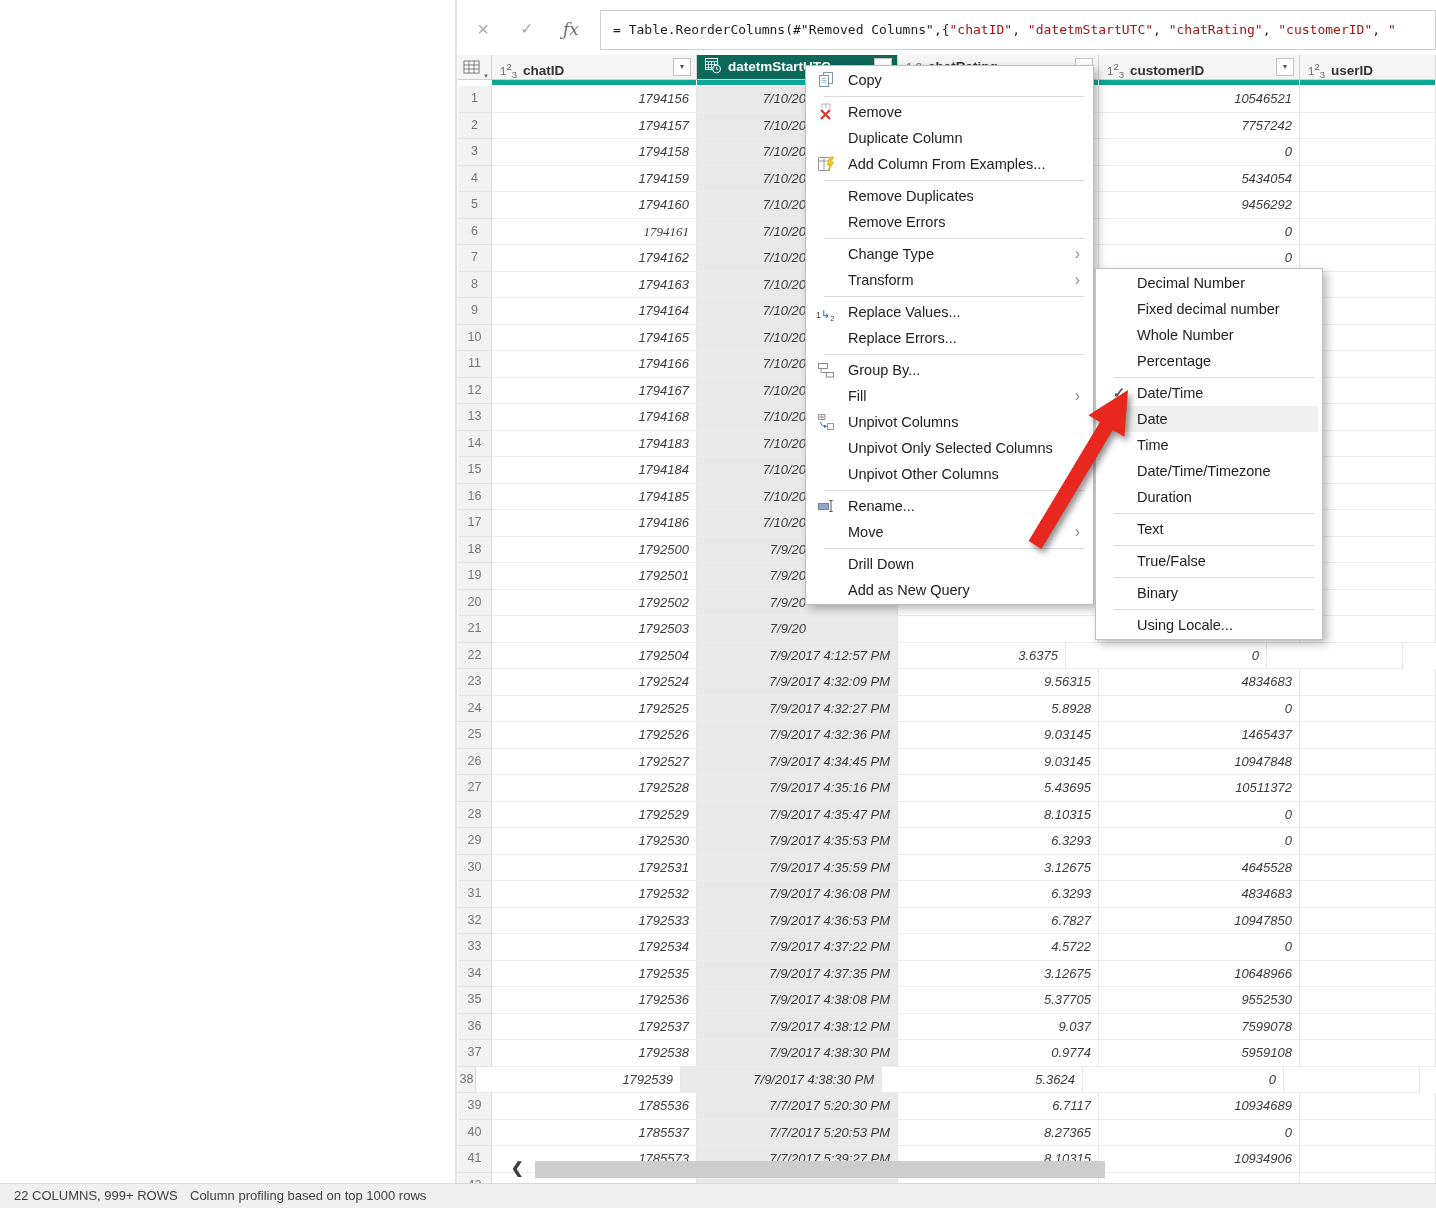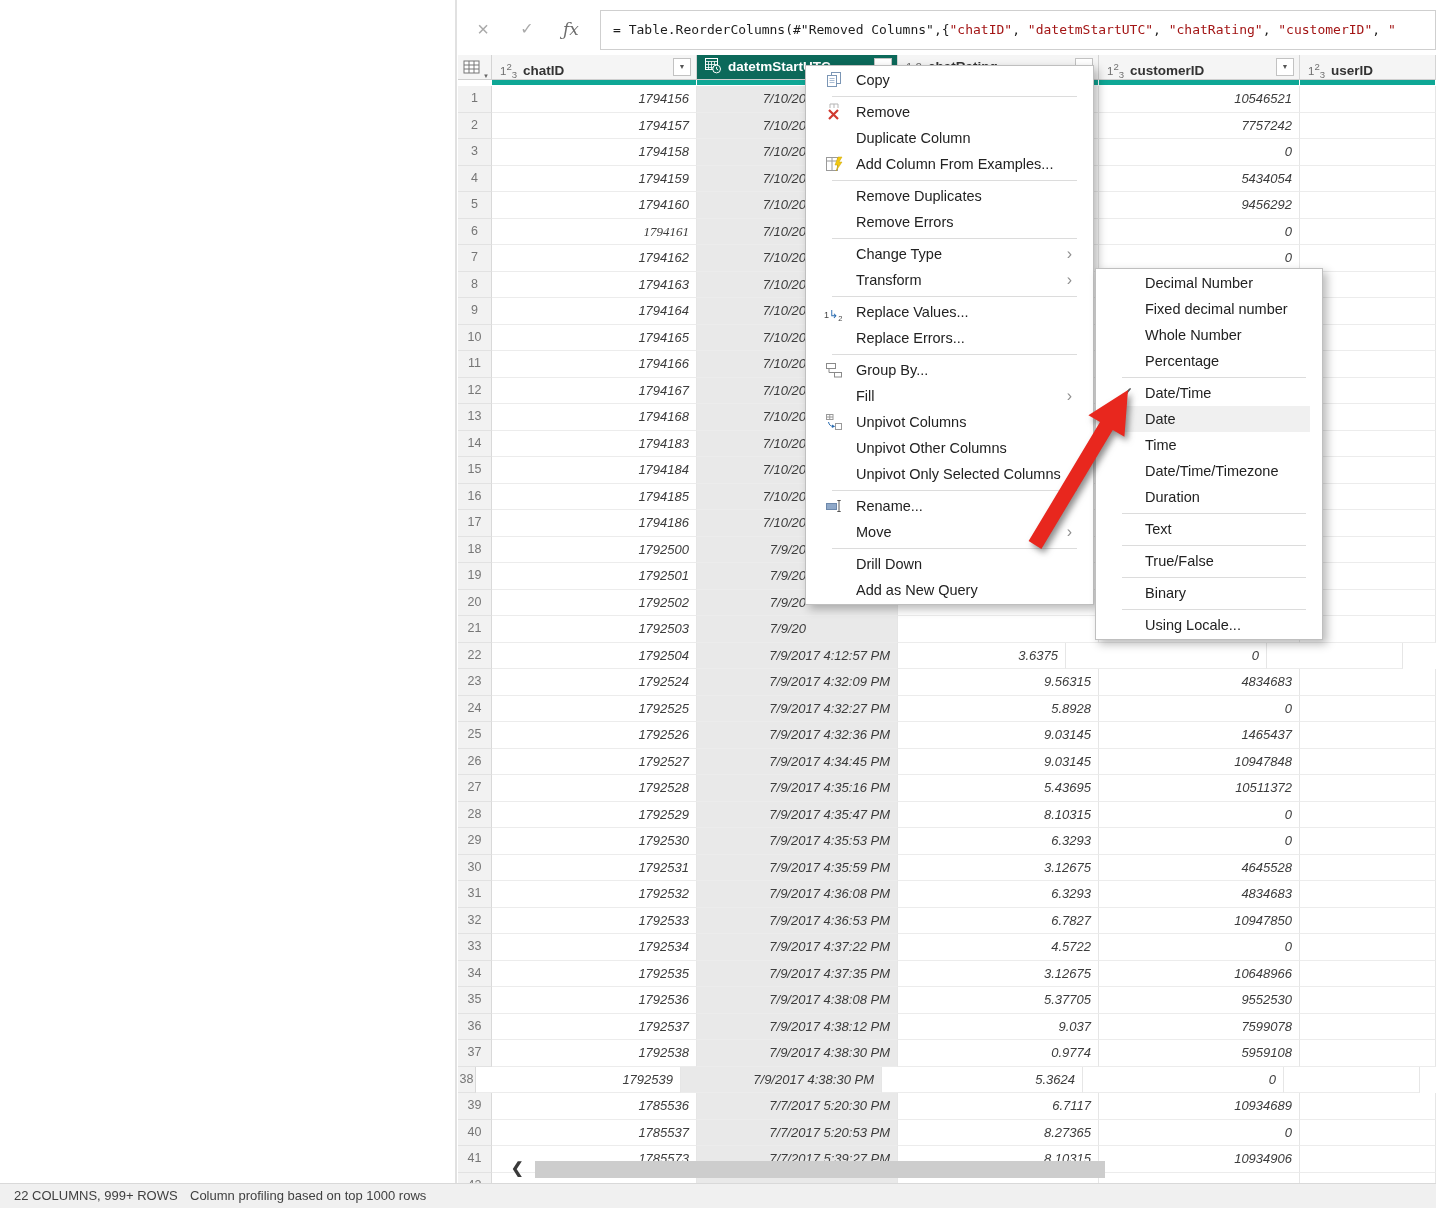--- a/index.html
+++ b/index.html
@@ -53,21 +53,21 @@
   #hscroll { position:absolute; left:505px; top:1159px; width:931px; height:21px; z-index:10; }
   #hscroll-left { position:absolute; left:6px; top:0px; font-size:15px; font-weight:bold; color:#3a3a3a; cursor:pointer; }
   #hscroll-thumb { position:absolute; left:30px; top:2px; width:570px; height:17px; background:#cdcdcd; cursor:grab; }
 
   
   #status-bar { position:absolute; left:0; top:1183px; width:1436px; height:25px; background:#f0f0f0; border-top:1px solid #d9d9d9; }
   #status-cols { position:absolute; left:14px; top:4px; font-size:13px; color:#3f3f3f; }
   #status-profiling { position:absolute; left:190px; top:4px; font-size:13px; color:#3f3f3f; }
 
   
-  .menu { position:absolute; background:#fff; border:1px solid #bfbfbf; box-shadow:4px 4px 9px rgba(0,0,0,.28); padding:1px 12px; z-index:50; }
+  .menu { position:absolute; background:#fff; border:1px solid #bfbfbf; box-shadow:4px 4px 9px rgba(0,0,0,.28); padding:1px 4px; z-index:50; }
   #context-menu { left:805px; top:65px; width:289px; }
   #change-type-submenu { left:1095px; top:268px; width:228px; z-index:60; }
   .mi { position:relative; height:26px; line-height:26px; font-size:14.5px; color:#222; padding-left:38px; white-space:nowrap; cursor:pointer; }
   #change-type-submenu .mi { padding-left:37px; }
   .mi.hover { background:#f0f0f0; }
   .mi .gut { position:absolute; left:7px; top:4px; width:18px; height:18px; }
   .mi .chk { position:absolute; left:7px; top:0; width:24px; font-size:15px; font-weight:bold; color:#5a5a5a; text-align:center; }
   .mi .sub { position:absolute; right:9px; top:0; color:#909090; font-size:16px; }
   .mdiv { border-top:1px solid #dcdcdc; margin:2.5px 4px 2.5px 14px; }
   .rv-ico { position:absolute; left:6px; top:2px; width:22px; height:20px; font-style:normal; font-size:9px; color:#444; }
@@ -494,22 +494,22 @@
             <path d="M4 7.5v4h8.5" stroke="#8a8a8a" fill="none"></path>
           </svg></span><span>Group By...</span></div>
       <div class="mi"><span>Fill</span><span class="sub">›</span></div>
       <div class="mi"><span class="gut"><svg width="18" height="18" viewBox="0 0 18 18">
             <rect x="1.5" y="1.5" width="6.5" height="5" fill="#fff" stroke="#9a9a9a"></rect>
             <path d="M4.75 1.5v5 M1.5 4h6.5" stroke="#9a9a9a"></path>
             <rect x="10.5" y="10.5" width="6" height="6" fill="#fff" stroke="#9a9a9a"></rect>
             <path d="M3.5 9c.5 3 2.5 4.5 5 4.5" stroke="#2b6cb0" fill="none"></path>
             <path d="M7.2 11.6l3 1.9-3.4 1.4z" fill="#2b6cb0"></path>
           </svg></span><span>Unpivot Columns</span></div>
+      <div class="mi"><span>Unpivot Only Selected Columns</span></div>
       <div class="mi"><span>Unpivot Other Columns</span></div>
-      <div class="mi"><span>Unpivot Only Selected Columns</span></div>
       <div class="mdiv"></div>
       <div class="mi"><span class="gut"><svg width="18" height="18" viewBox="0 0 18 18">
             <rect x="1.5" y="6.5" width="10" height="6" fill="#8fa8c8" stroke="#6d88ab"></rect>
             <path d="M14 3.5v11 M12.3 3.5h3.4 M12.3 14.5h3.4" stroke="#555"></path>
           </svg></span><span>Rename...</span></div>
       <div class="mi"><span>Move</span><span class="sub">›</span></div>
       <div class="mdiv"></div>
       <div class="mi"><span>Drill Down</span></div>
       <div class="mi"><span>Add as New Query</span></div>
     </div>

